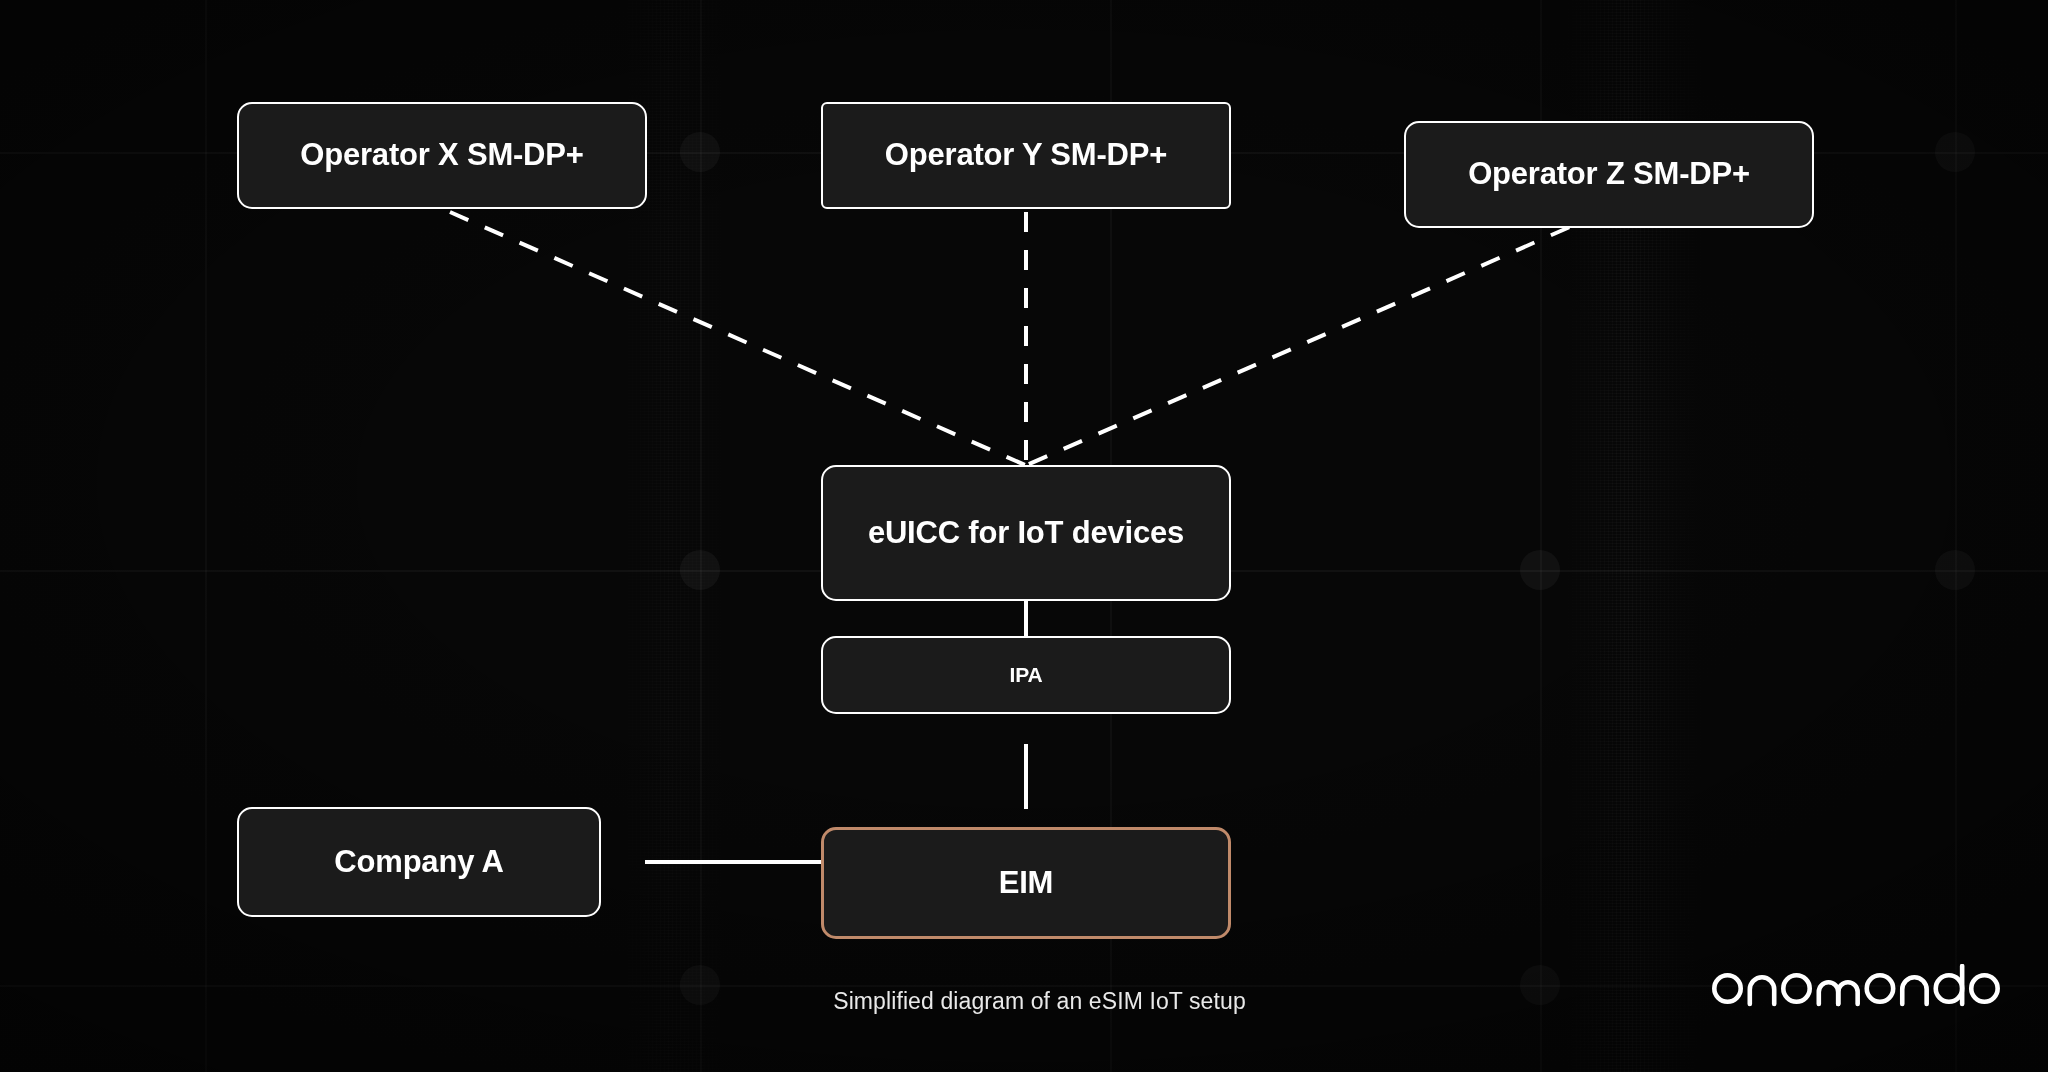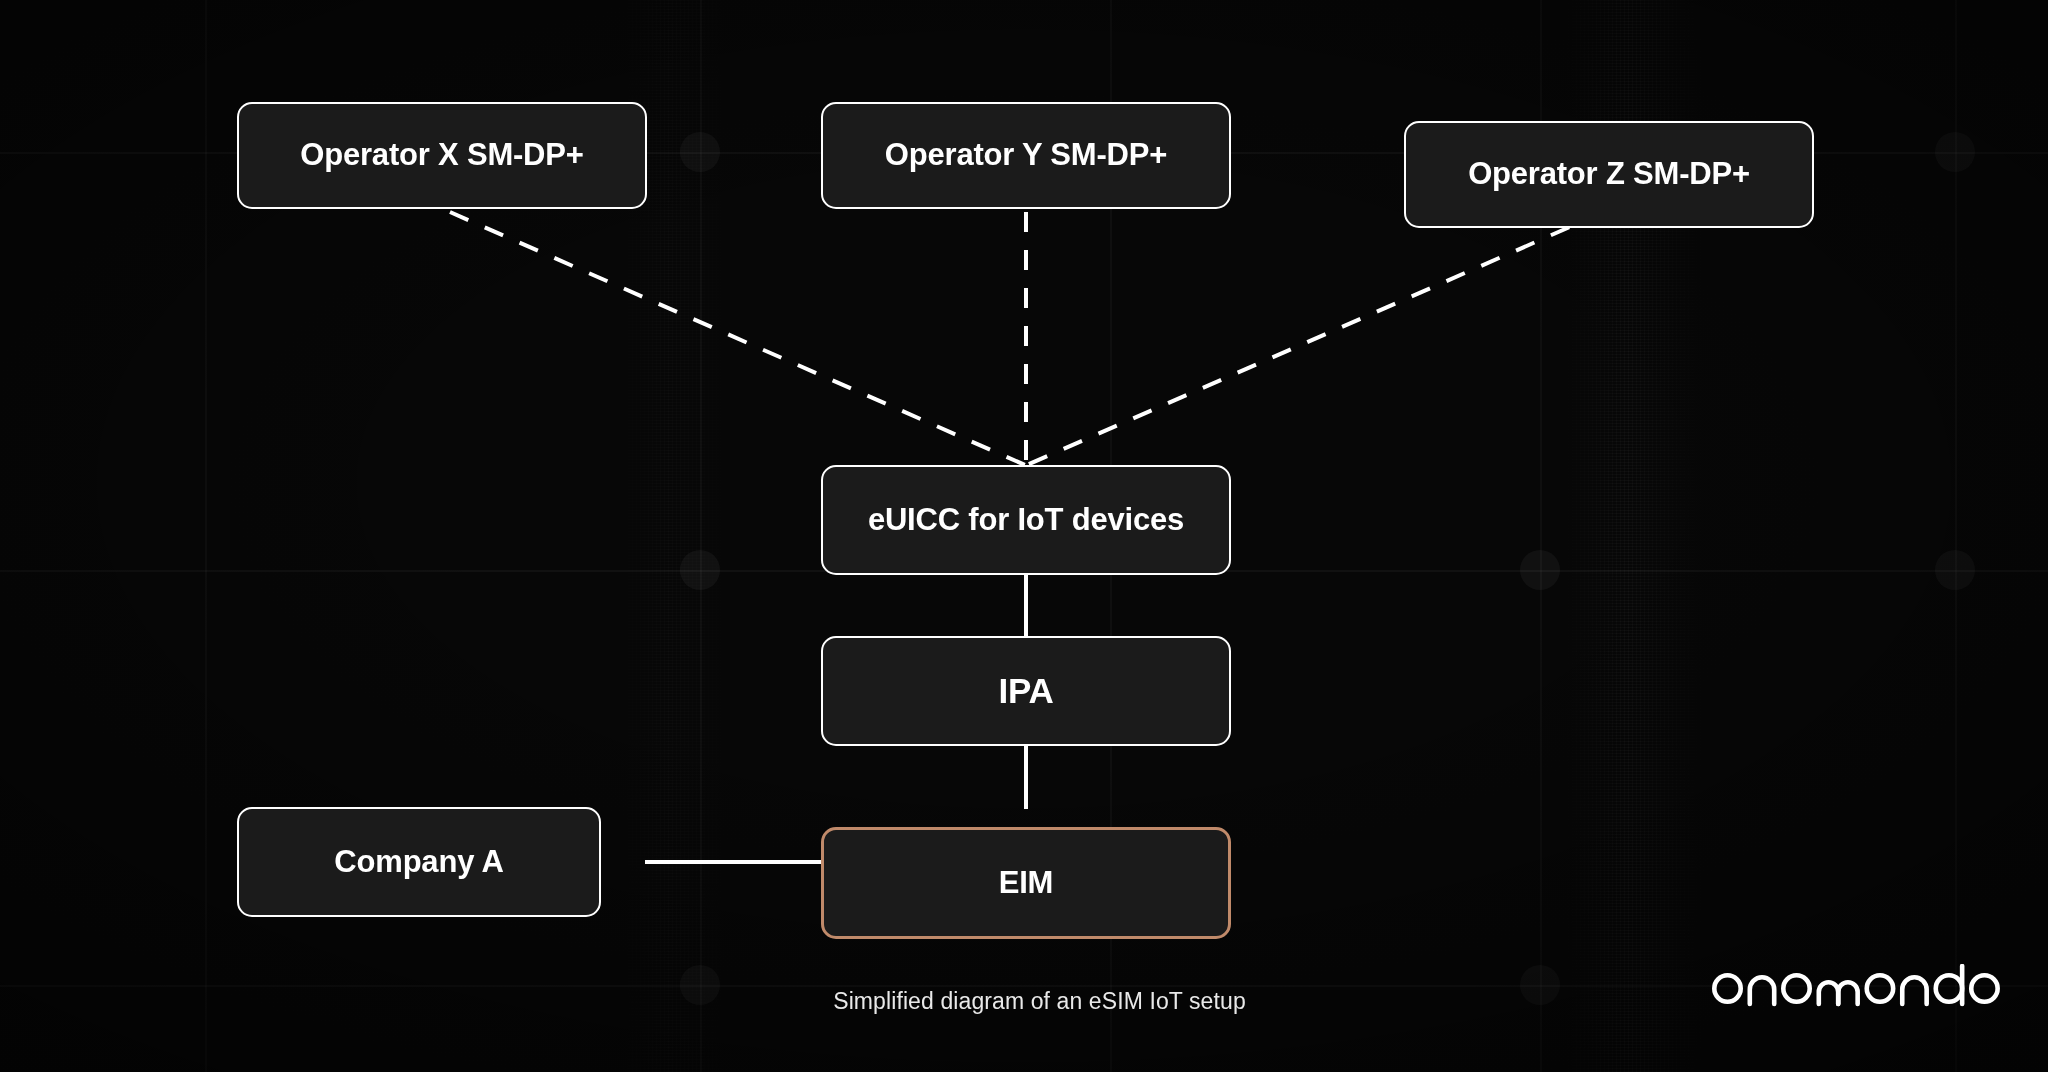--- a/index.html
+++ b/index.html
@@ -102,24 +102,24 @@
   }
   .node.accent {
     border-width: 3.5px;
     border-color: #c08a6a;
     margin-top: 20px;
   }
   .node-label { display: block; }
 
   
   #node-op-x { left: 237px;  top: 102px; width: 410px; height: 107px; font-size: 31px; }
-  #node-op-y { left: 821px;  top: 102px; width: 410px; height: 107px; font-size: 31px; }
+  #node-op-y { left: 821px;  top: 102px; width: 410px; height: 107px; font-size: 31px; border-radius: 6px; }
   #node-op-z { left: 1404px; top: 102px; width: 410px; height: 107px; font-size: 31px; margin-top: 19px; }
-  #node-euicc { left: 821px; top: 465px; width: 410px; height: 110px; font-size: 31px; }
-  #node-ipa   { left: 821px; top: 636px; width: 410px; height: 110px; font-size: 35px; }
+  #node-euicc { left: 821px; top: 465px; width: 410px; height: 136px; font-size: 31px; }
+  #node-ipa   { left: 821px; top: 636px; width: 410px; height: 78px; font-size: 21px; }
   #node-eim   { left: 821px; top: 807px; width: 410px; height: 112px; font-size: 31px; }
   #node-company-a { left: 237px; top: 807px; width: 364px; height: 110px; font-size: 31px; }
 
   
   #caption {
     position: absolute;
     left: 0;
     right: 0;
     top: 988px;
     text-align: center;

